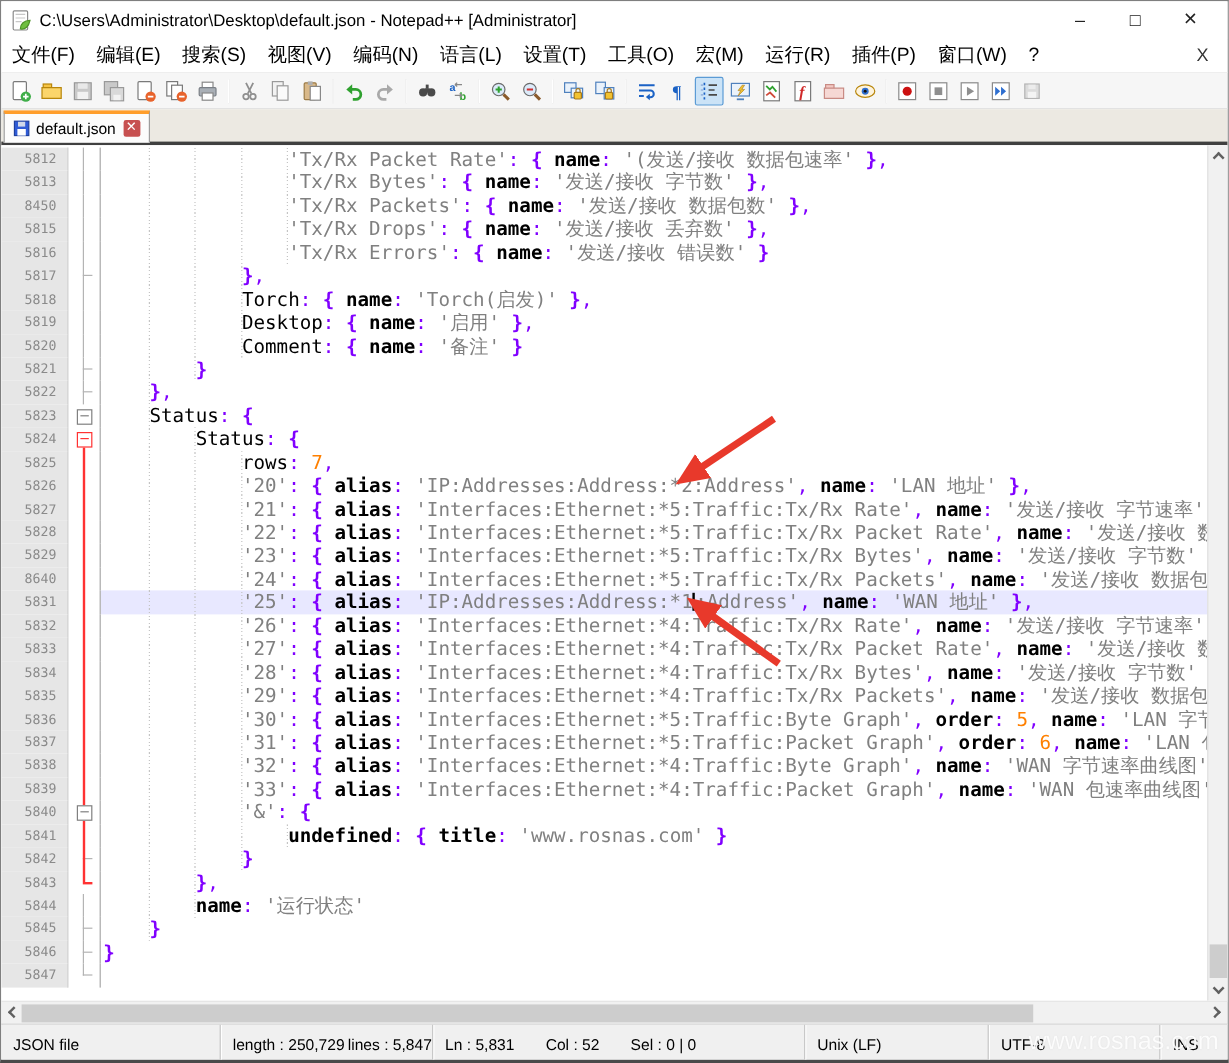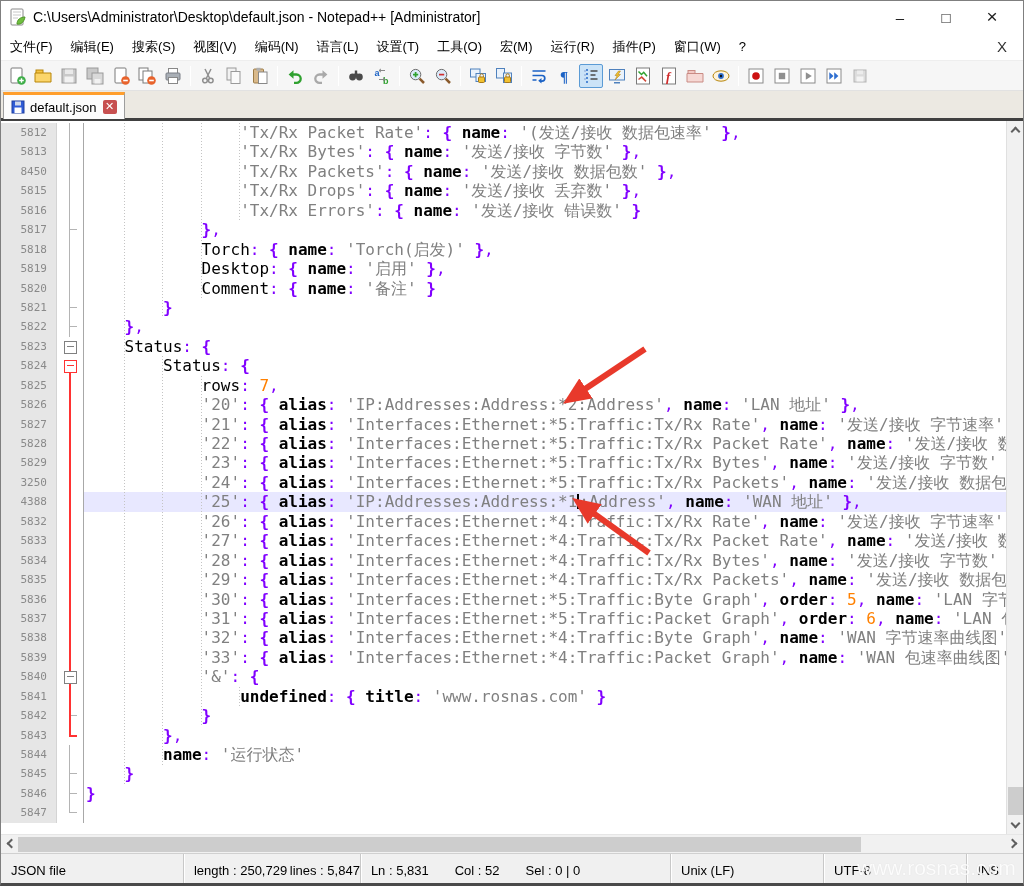--- a/index.html
+++ b/index.html
@@ -15,21 +15,21 @@
   #app-icon { width:18px; height:18px; margin:0 6px 0 8px; position:relative; flex:none; }
   #title-text { font-size:14px; color:#000; white-space:nowrap; }
   .win-btns { position:absolute; right:8px; top:0; height:32px; display:flex; }
   .win-btn { width:46px; height:32px; display:flex; align-items:center; justify-content:center;
              color:#222; font-size:15px; }
   .win-btn.close { font-size:19px; }
 
   
   #menubar { height:28px; background:#fff; display:flex; align-items:center; position:relative;
              border-bottom:1px solid #eee; }
-  .menu-item { padding:4px 9px; font-size:13px; color:#000; white-space:nowrap; }
+  .menu-item { padding:4px 9px; font-size:16px; color:#000; white-space:nowrap; }
   #menu-close { position:absolute; right:10px; font-size:15px; color:#333; padding:2px 6px; }
 
   
   #toolbar { height:30px; background:#f6f6f6; display:flex; align-items:center; padding-left:3px;
              border-bottom:1px solid #e2e2e2; }
   .tbbtn { width:24px; height:24px; margin:0 1px; display:flex; align-items:center; justify-content:center;
            border:1px solid transparent; border-radius:2px; flex:none; }
   .tbbtn.active { background:#cbe3f7; border-color:#5b9bd5; }
   .tbsep { width:1px; height:20px; background:#d0d0d0; border-right:1px solid #fff; margin:0 4px; flex:none; }
 
@@ -455,26 +455,26 @@
           <span class="ln">5828</span>
           <span class="fold"></span>
           <span class="code">            <span class="tok-s">'22'</span><span class="tok-o">: </span><span class="tok-b">{ </span><span class="tok-w">alias</span><span class="tok-o">: </span><span class="tok-s">'Interfaces:Ethernet:*5:Traffic:Tx/Rx Packet Rate'</span><span class="tok-o">, </span><span class="tok-w">name</span><span class="tok-o">: </span><span class="tok-s">'发送/接收 数据包速率'</span></span>
         </div>
         <div class="row">
           <span class="ln">5829</span>
           <span class="fold"></span>
           <span class="code">            <span class="tok-s">'23'</span><span class="tok-o">: </span><span class="tok-b">{ </span><span class="tok-w">alias</span><span class="tok-o">: </span><span class="tok-s">'Interfaces:Ethernet:*5:Traffic:Tx/Rx Bytes'</span><span class="tok-o">, </span><span class="tok-w">name</span><span class="tok-o">: </span><span class="tok-s">'发送/接收 字节数'</span><span class="tok-b"> }</span></span>
         </div>
         <div class="row">
-          <span class="ln">3250</span>
+          <span class="ln">8640</span>
           <span class="fold"></span>
           <span class="code">            <span class="tok-s">'24'</span><span class="tok-o">: </span><span class="tok-b">{ </span><span class="tok-w">alias</span><span class="tok-o">: </span><span class="tok-s">'Interfaces:Ethernet:*5:Traffic:Tx/Rx Packets'</span><span class="tok-o">, </span><span class="tok-w">name</span><span class="tok-o">: </span><span class="tok-s">'发送/接收 数据包数'</span></span>
         </div>
         <div class="row cur">
-          <span class="ln">4388</span>
+          <span class="ln">5831</span>
           <span class="fold"></span>
           <span class="code">            <span class="tok-s">'25'</span><span class="tok-o">: </span><span class="tok-b">{ </span><span class="tok-w">alias</span><span class="tok-o">: </span><span class="tok-s">'IP:Addresses:Address:*1</span><span class="caret"></span><span class="tok-s">:Address'</span><span class="tok-o">, </span><span class="tok-w">name</span><span class="tok-o">: </span><span class="tok-s">'WAN 地址'</span><span class="tok-b"> }</span><span class="tok-o">,</span></span>
         </div>
         <div class="row">
           <span class="ln">5832</span>
           <span class="fold"></span>
           <span class="code">            <span class="tok-s">'26'</span><span class="tok-o">: </span><span class="tok-b">{ </span><span class="tok-w">alias</span><span class="tok-o">: </span><span class="tok-s">'Interfaces:Ethernet:*4:Traffic:Tx/Rx Rate'</span><span class="tok-o">, </span><span class="tok-w">name</span><span class="tok-o">: </span><span class="tok-s">'发送/接收 字节速率'</span><span class="tok-b"> }</span></span>
         </div>
         <div class="row">
           <span class="ln">5833</span>

